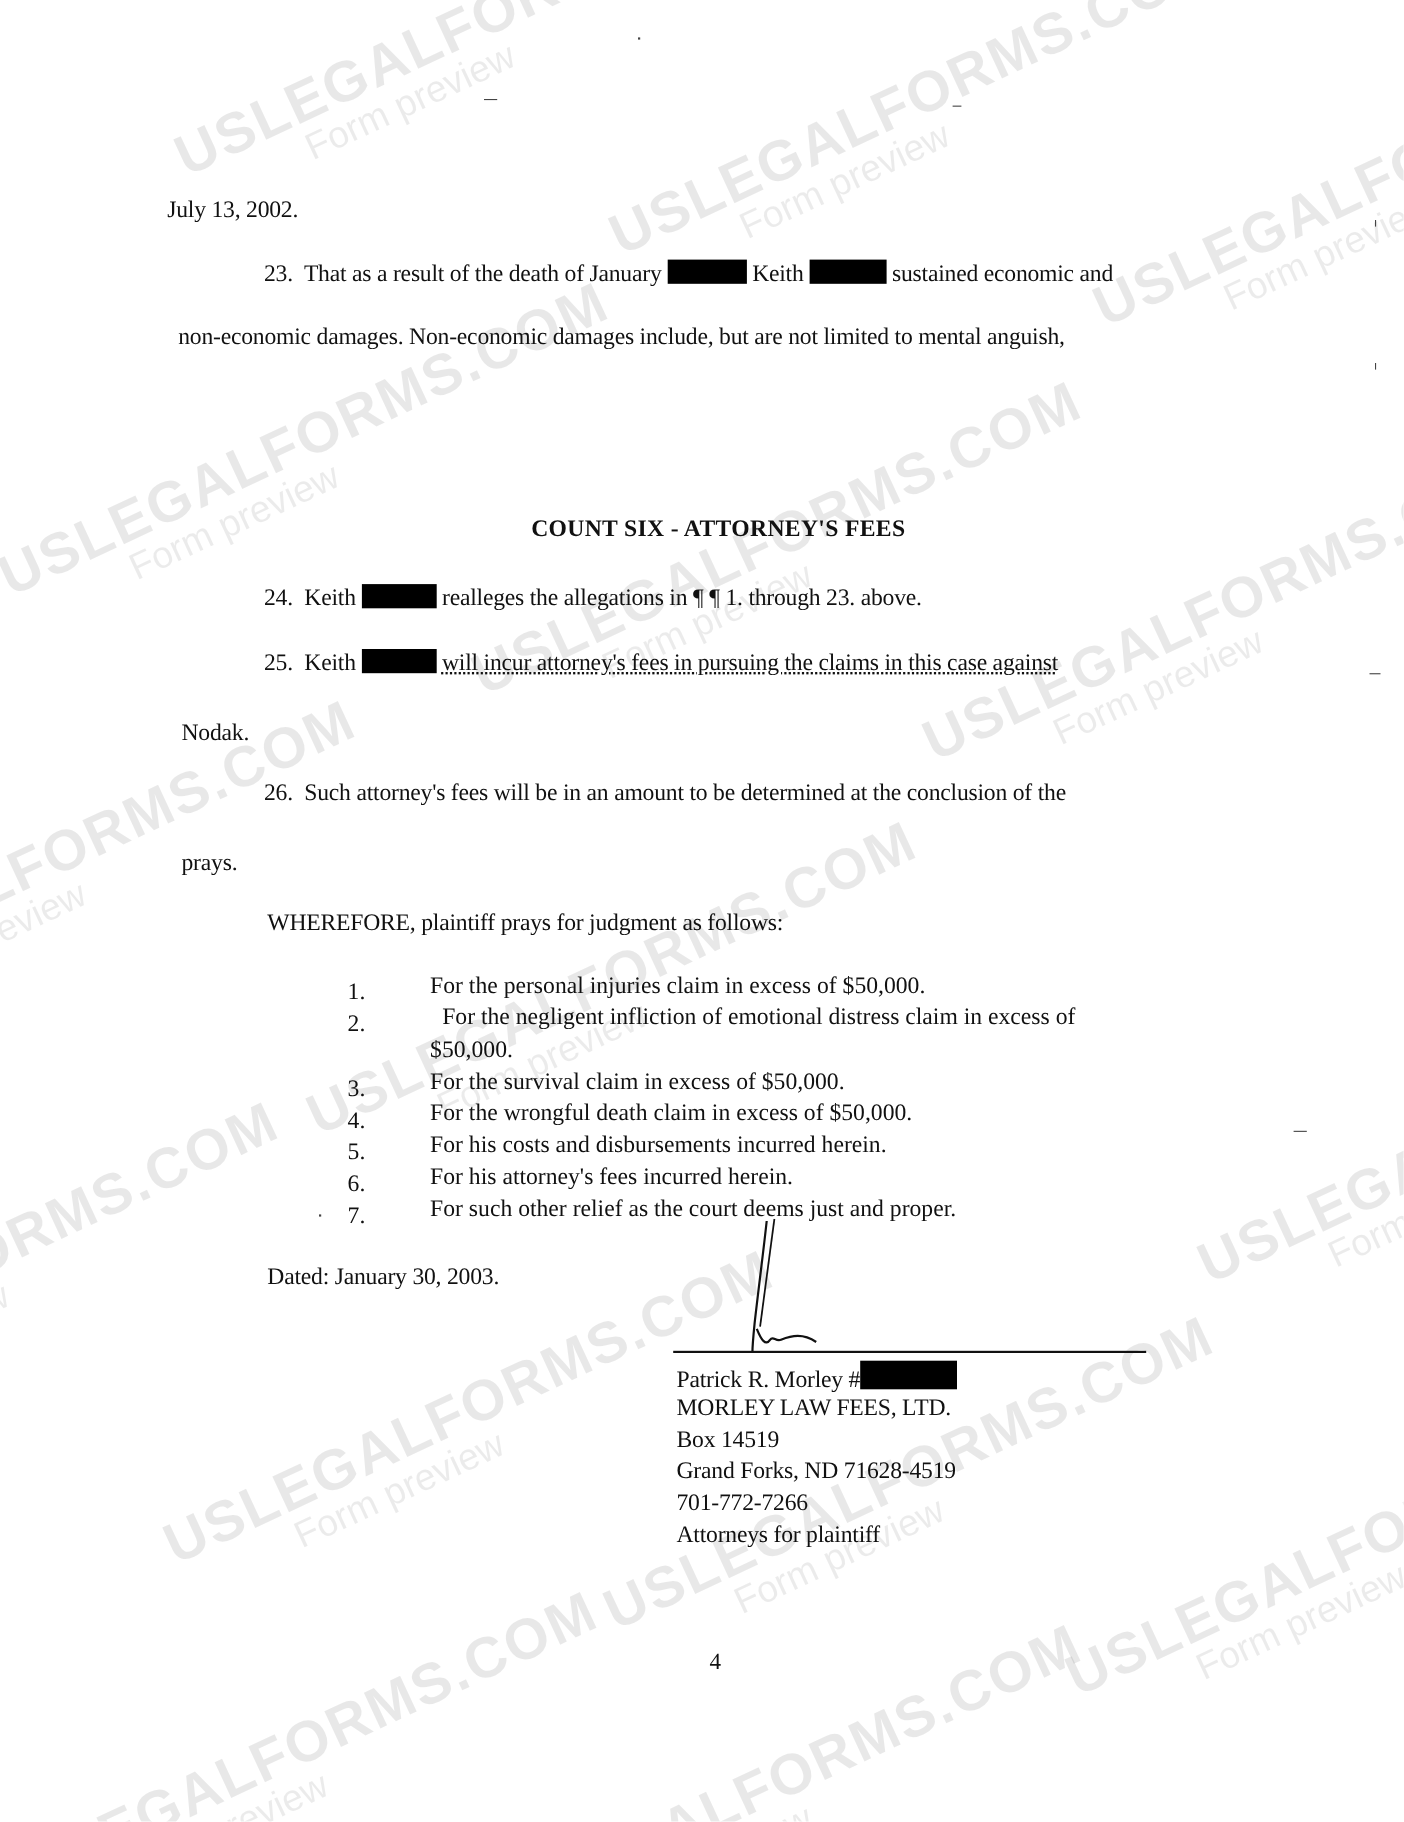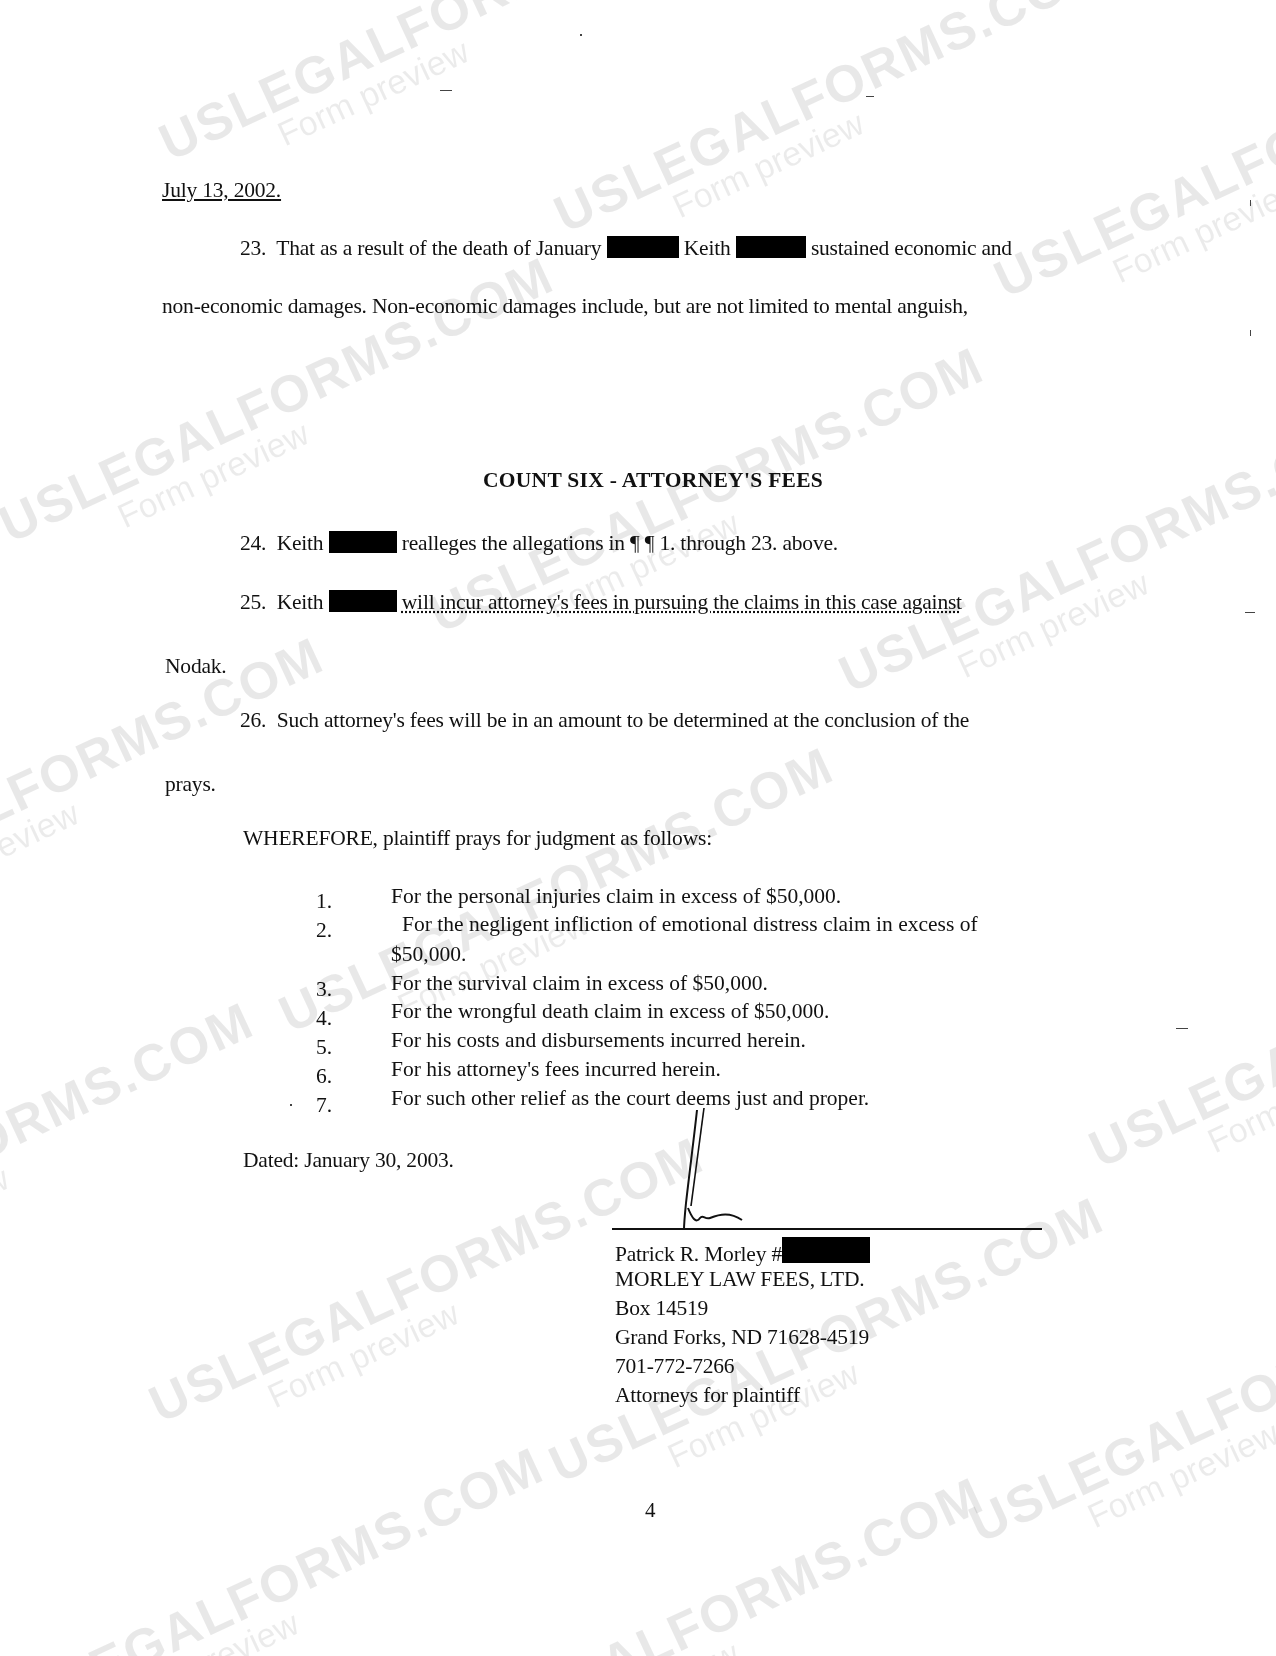--- a/index.html
+++ b/index.html
@@ -81,21 +81,21 @@
     </div>
   <div class="wm" style="left:-20px;top:1690px;transform:rotate(-25deg);">
     <span class="big">USLEGALFORMS.COM</span>
       <span class="small">Form preview</span>
     </div>
   <div class="wm" style="left:420px;top:1720px;transform:rotate(-25deg);">
     <span class="big">USLEGALFORMS.COM</span>
       <span class="small">Form preview</span>
     </div>
 
-  <div class="line" style="left:162px;top:178px;text-decoration:underline;">July 13, 2002.</div>
+  <div class="line" style="left:152px;top:178px;">July 13, 2002.</div>
 
   <div class="line" style="left:240px;top:236px;">
     <span>23.</span>&nbsp;
     <span>That as a result of the death of January</span>
     <span class="redact" style="width:72px;"></span>
     <span>Keith</span>
     <span class="redact" style="width:70px;"></span>
     <span>sustained economic and</span>
   </div>
   <div class="line" style="left:162px;top:294px;">non-economic damages.  Non-economic damages include, but are not limited to mental anguish,</div>

